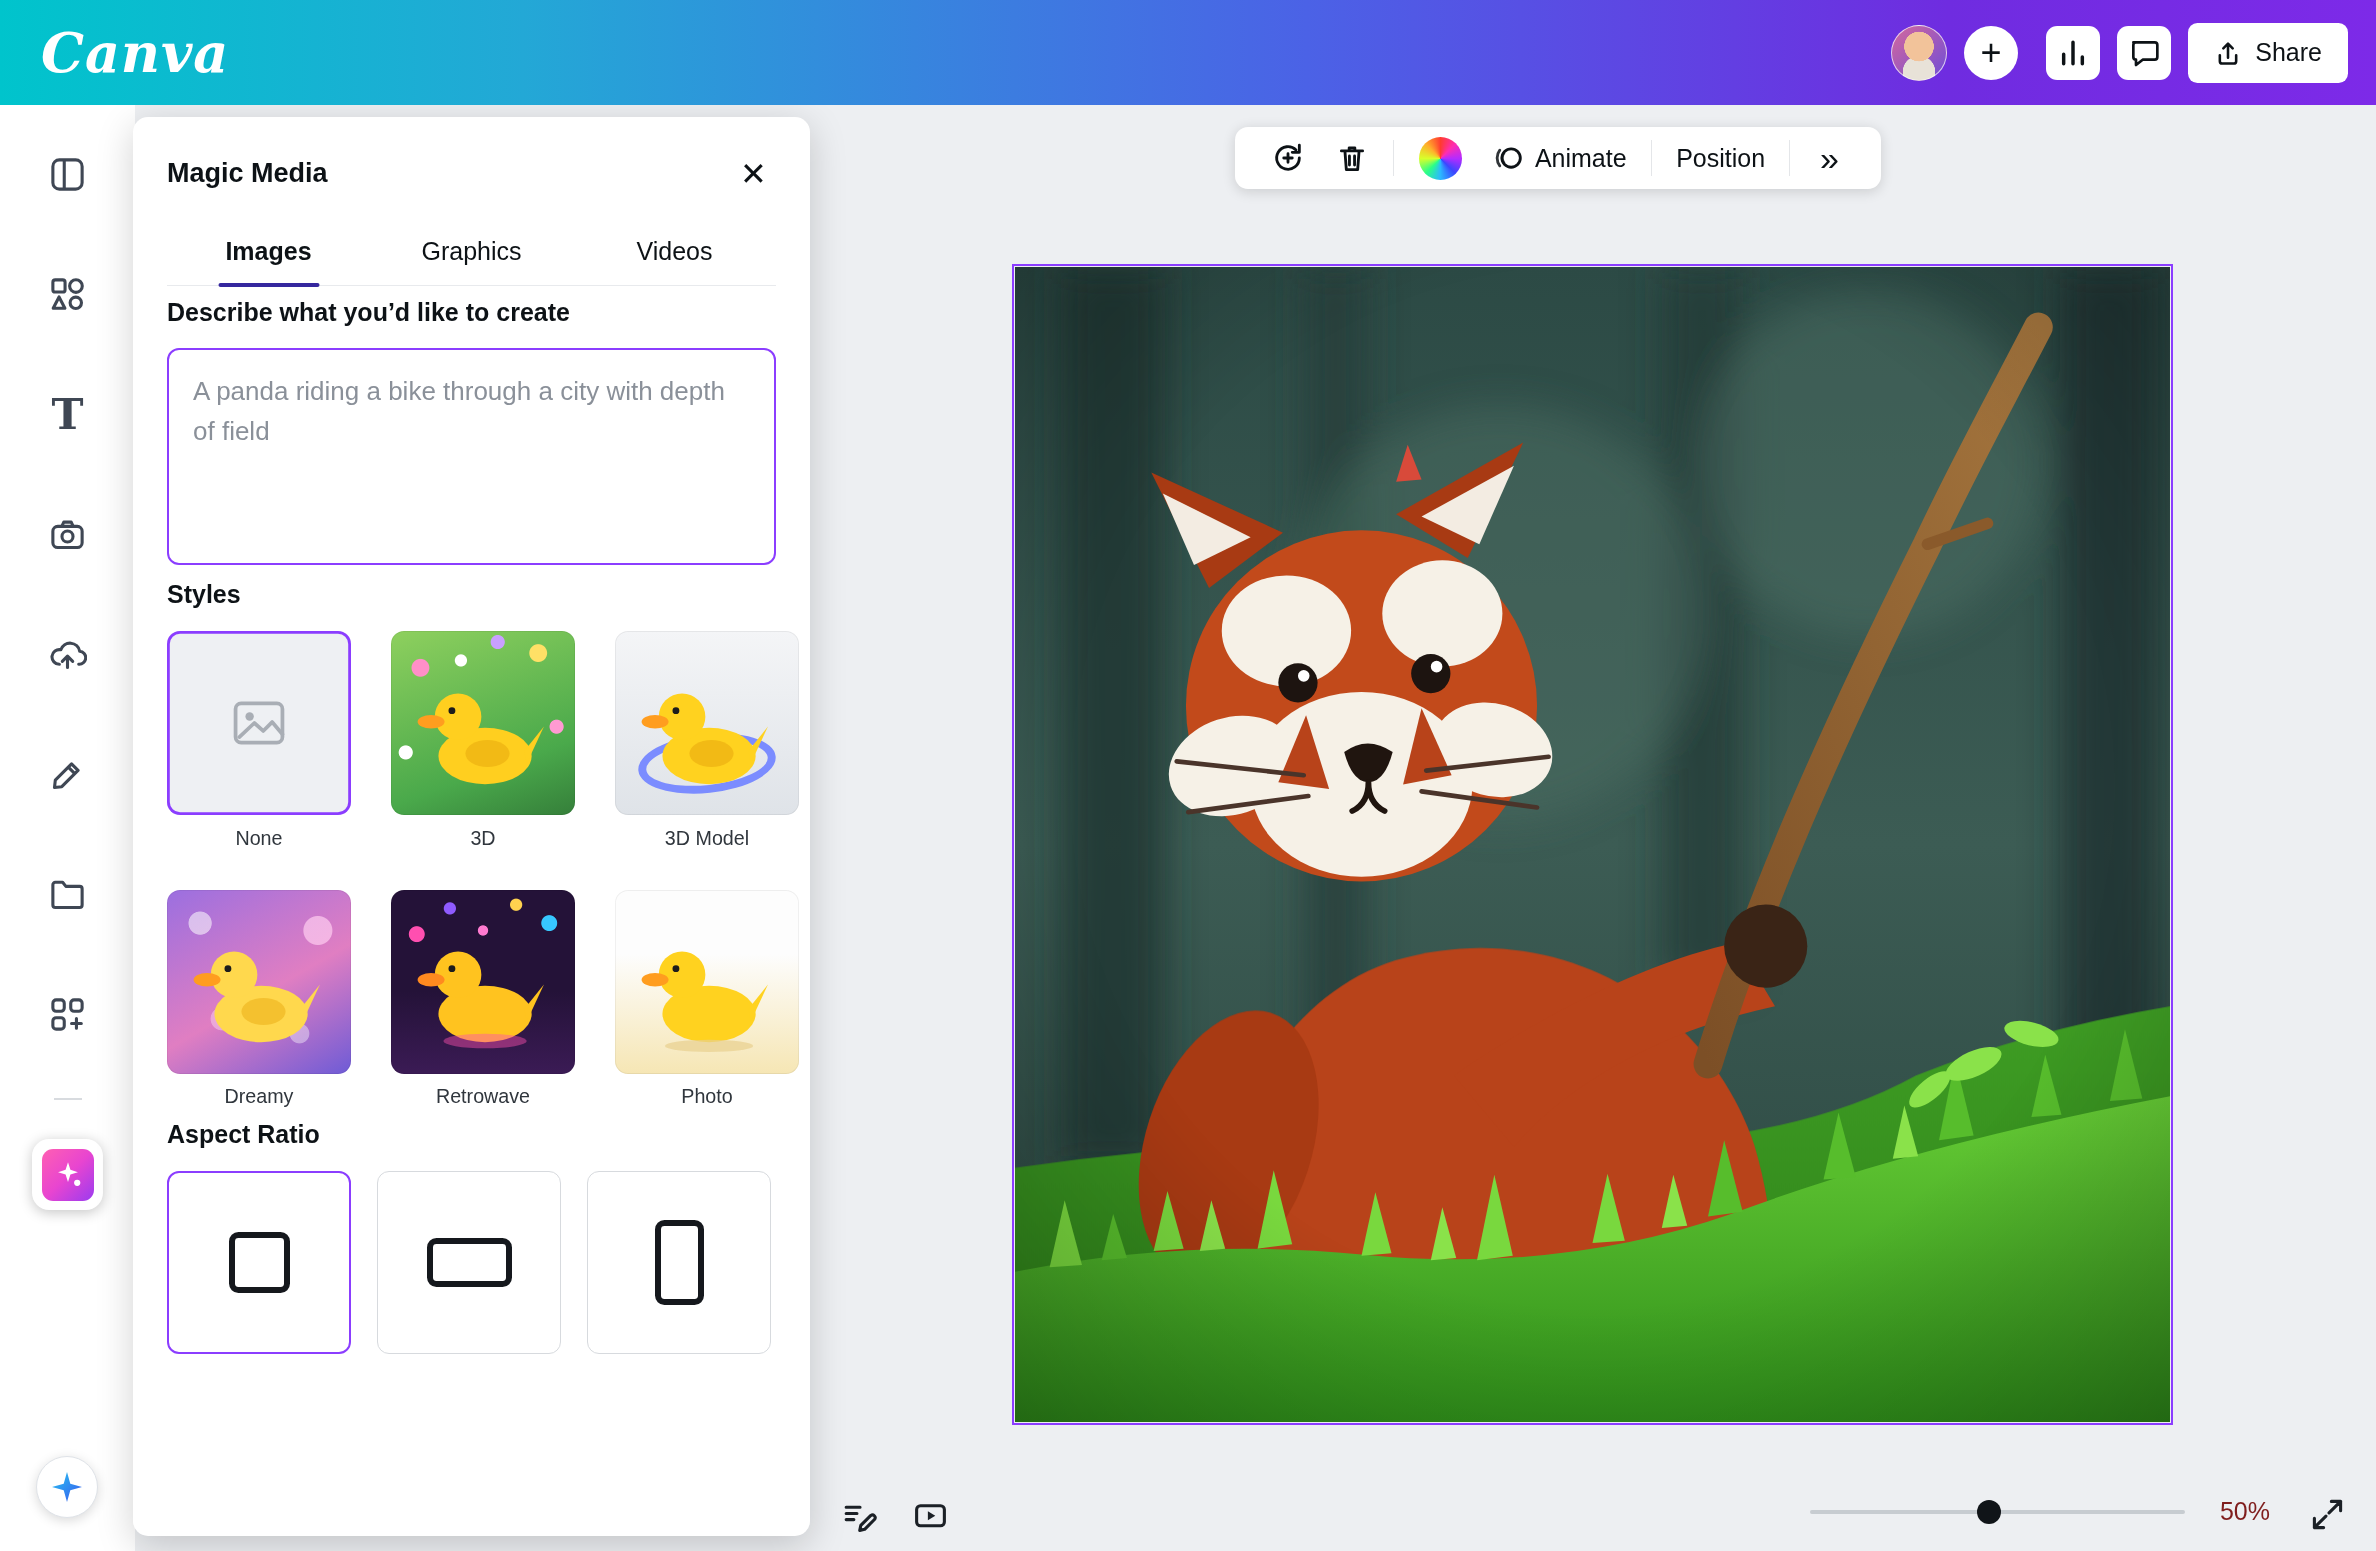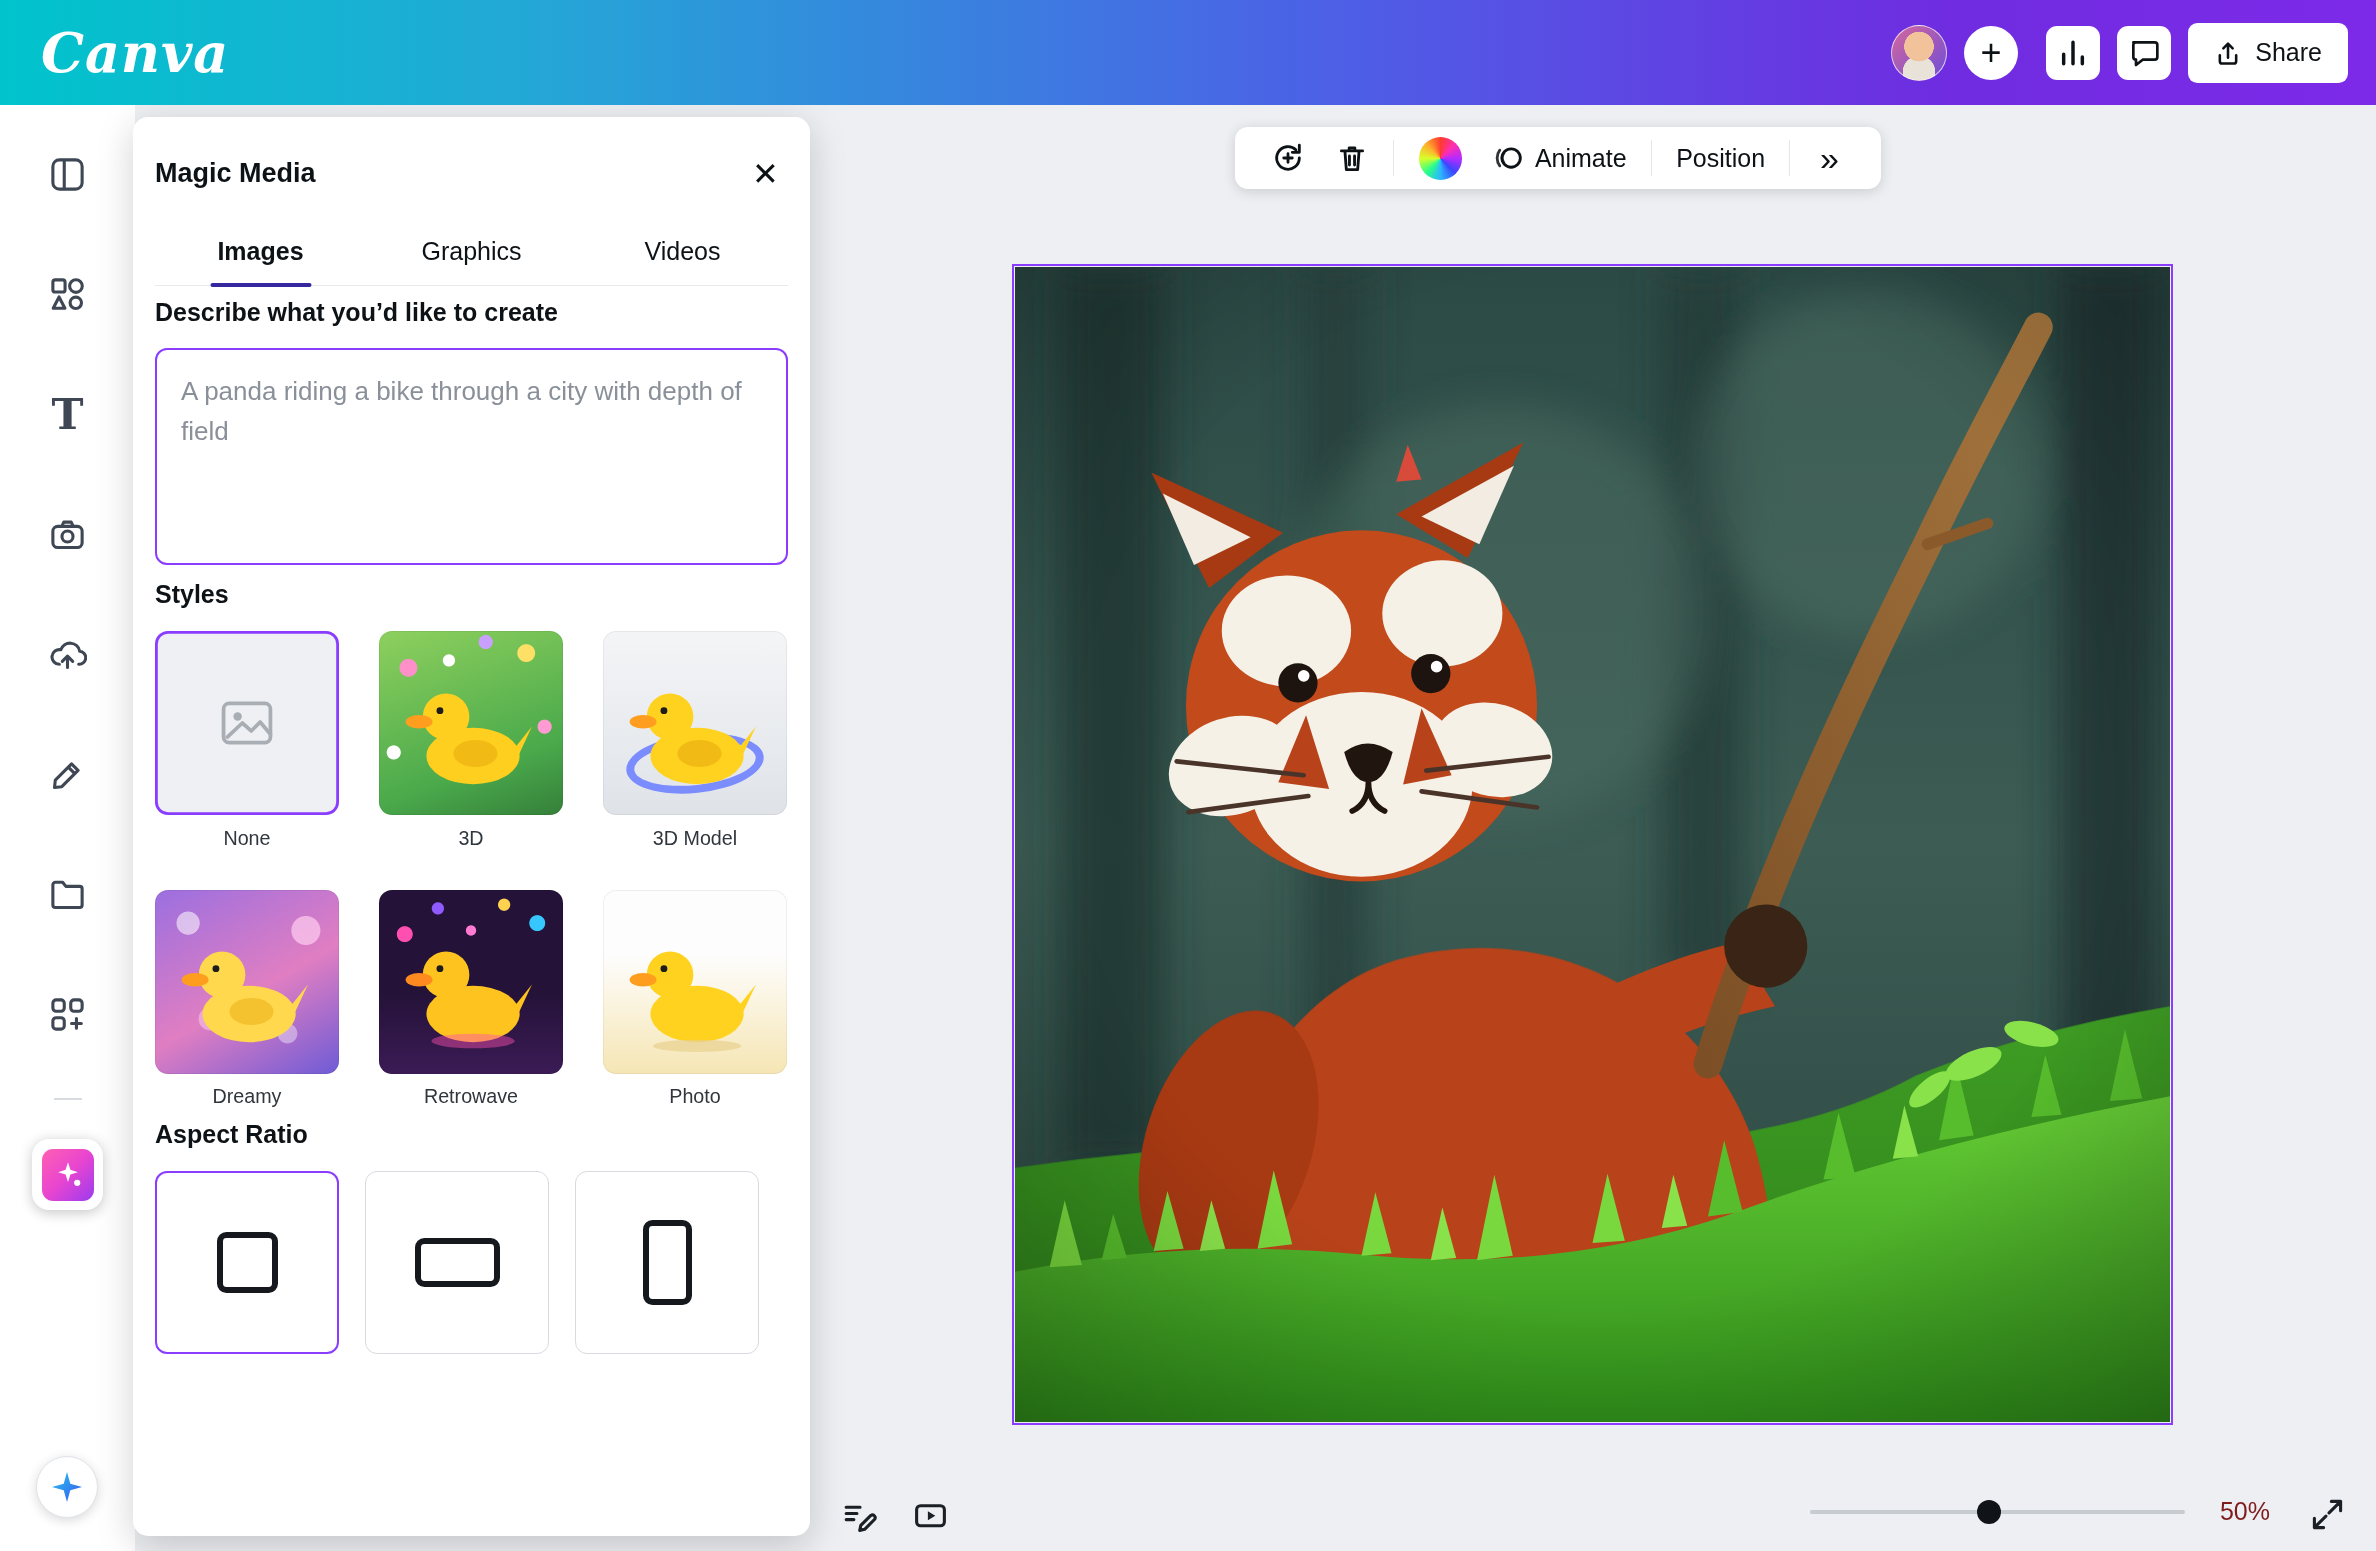--- a/index.html
+++ b/index.html
@@ -34,21 +34,21 @@
   .magic-btn{width:71px;height:71px;border:none;border-radius:17px;background:#fff;cursor:pointer;
     box-shadow:0 2.8px 13px rgba(0,0,0,.22);display:flex;align-items:center;justify-content:center;margin-top:15px;}
   .magic-glyph{width:52px;height:52px;border-radius:11.2px;display:flex;align-items:center;justify-content:center;
     background:linear-gradient(135deg,#ff5fb2 0%,#e845d0 50%,#9b3bf0 100%);}
   .assistant-btn{position:absolute;left:36px;bottom:34px;width:62px;height:62px;border-radius:50%;
     background:#fff;border:1.9px solid #dfe3e8;box-shadow:0 2.8px 11.2px rgba(0,0,0,.15);cursor:pointer;
     display:flex;align-items:center;justify-content:center;}
 
   
   .panel{position:absolute;left:133px;top:117px;width:677px;height:1419px;background:#fff;border-radius:15px;
-    box-shadow:0 9.4px 37px rgba(0,0,0,.18);z-index:40;box-sizing:border-box;padding:0 22px;overflow:hidden;}
+    box-shadow:0 9.4px 37px rgba(0,0,0,.18);z-index:40;box-sizing:border-box;padding:0 34px;overflow:hidden;}
   .panel-head{display:flex;align-items:center;justify-content:space-between;padding-top:34px;}
   .panel-title{font-size:27px;font-weight:700;}
   .close-btn{width:45px;height:45px;border:none;background:transparent;font-size:32px;line-height:1;
     color:#0d1216;cursor:pointer;display:flex;align-items:center;justify-content:center;}
   .tabs{display:flex;margin-top:32px;border-bottom:1.9px solid #e8eaed;}
   .tab{flex:1;border:none;background:transparent;font-size:25px;font-weight:500;color:#0d1216;
     padding:9.4px 0 19px;cursor:pointer;position:relative;}
   .tab.active{font-weight:600;}
   .tab.active::after{content:"";position:absolute;left:50%;transform:translateX(-50%);bottom:-1.9px;
     width:101px;height:4.7px;border-radius:2.8px;background:#35279e;}

